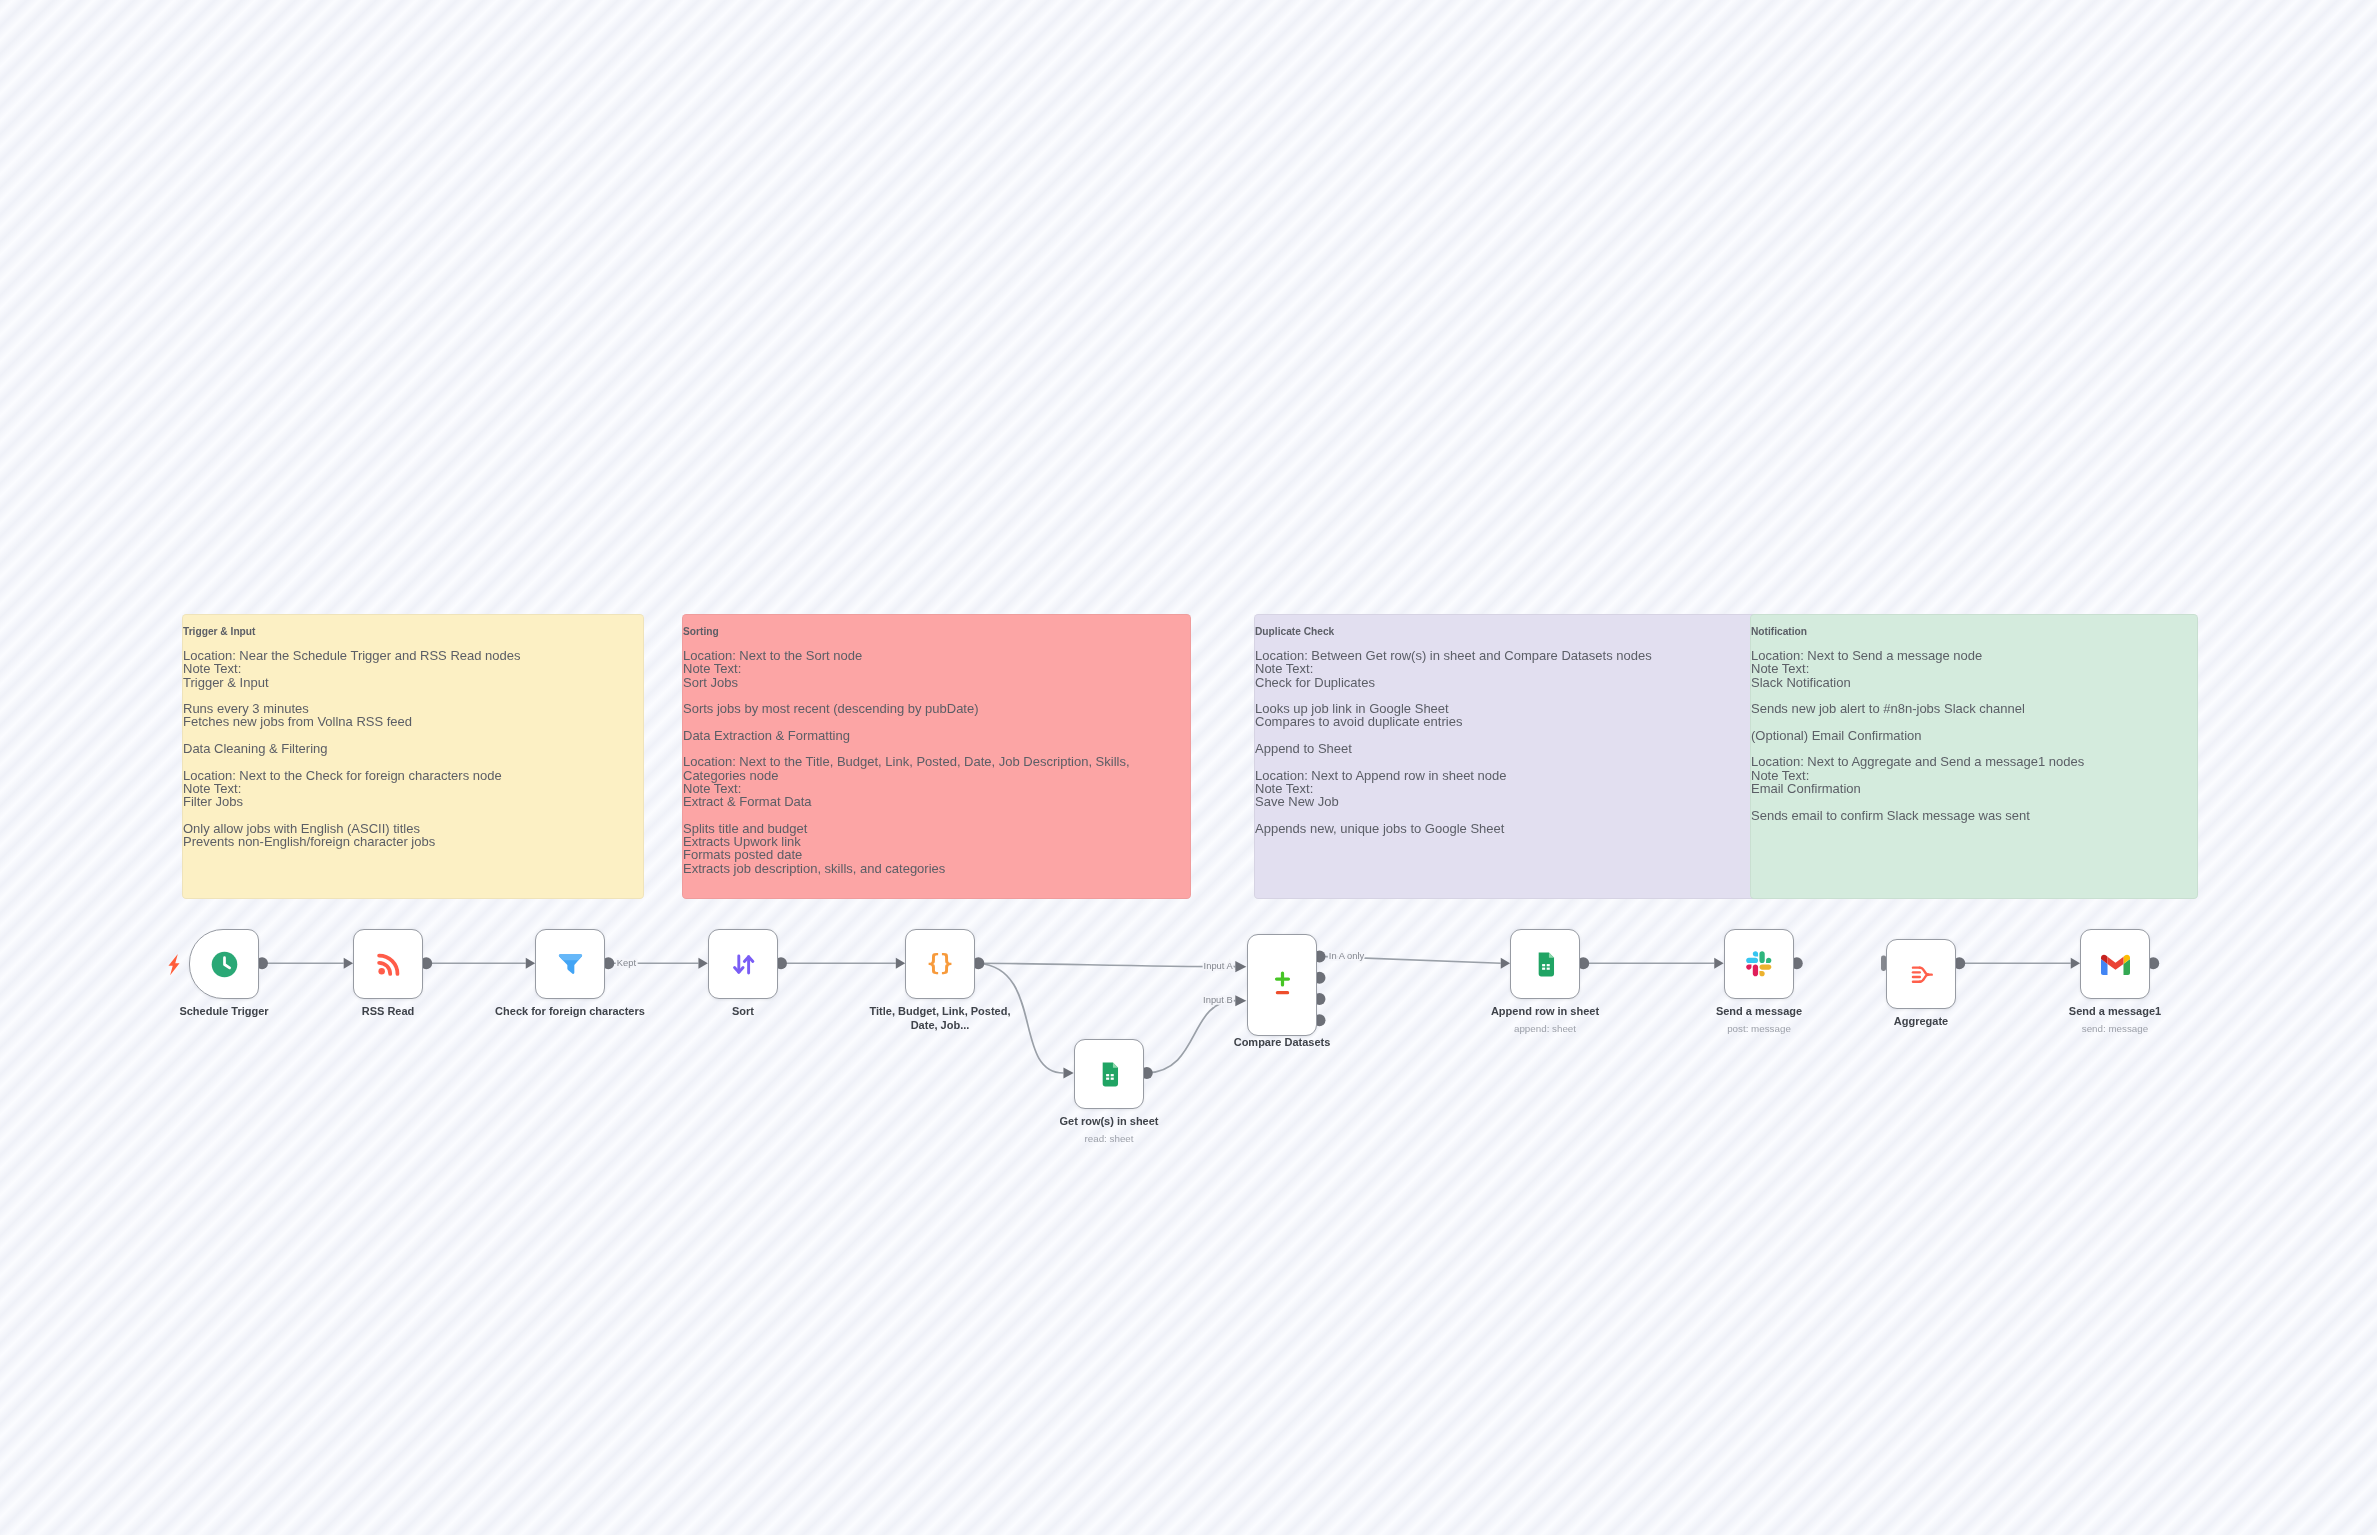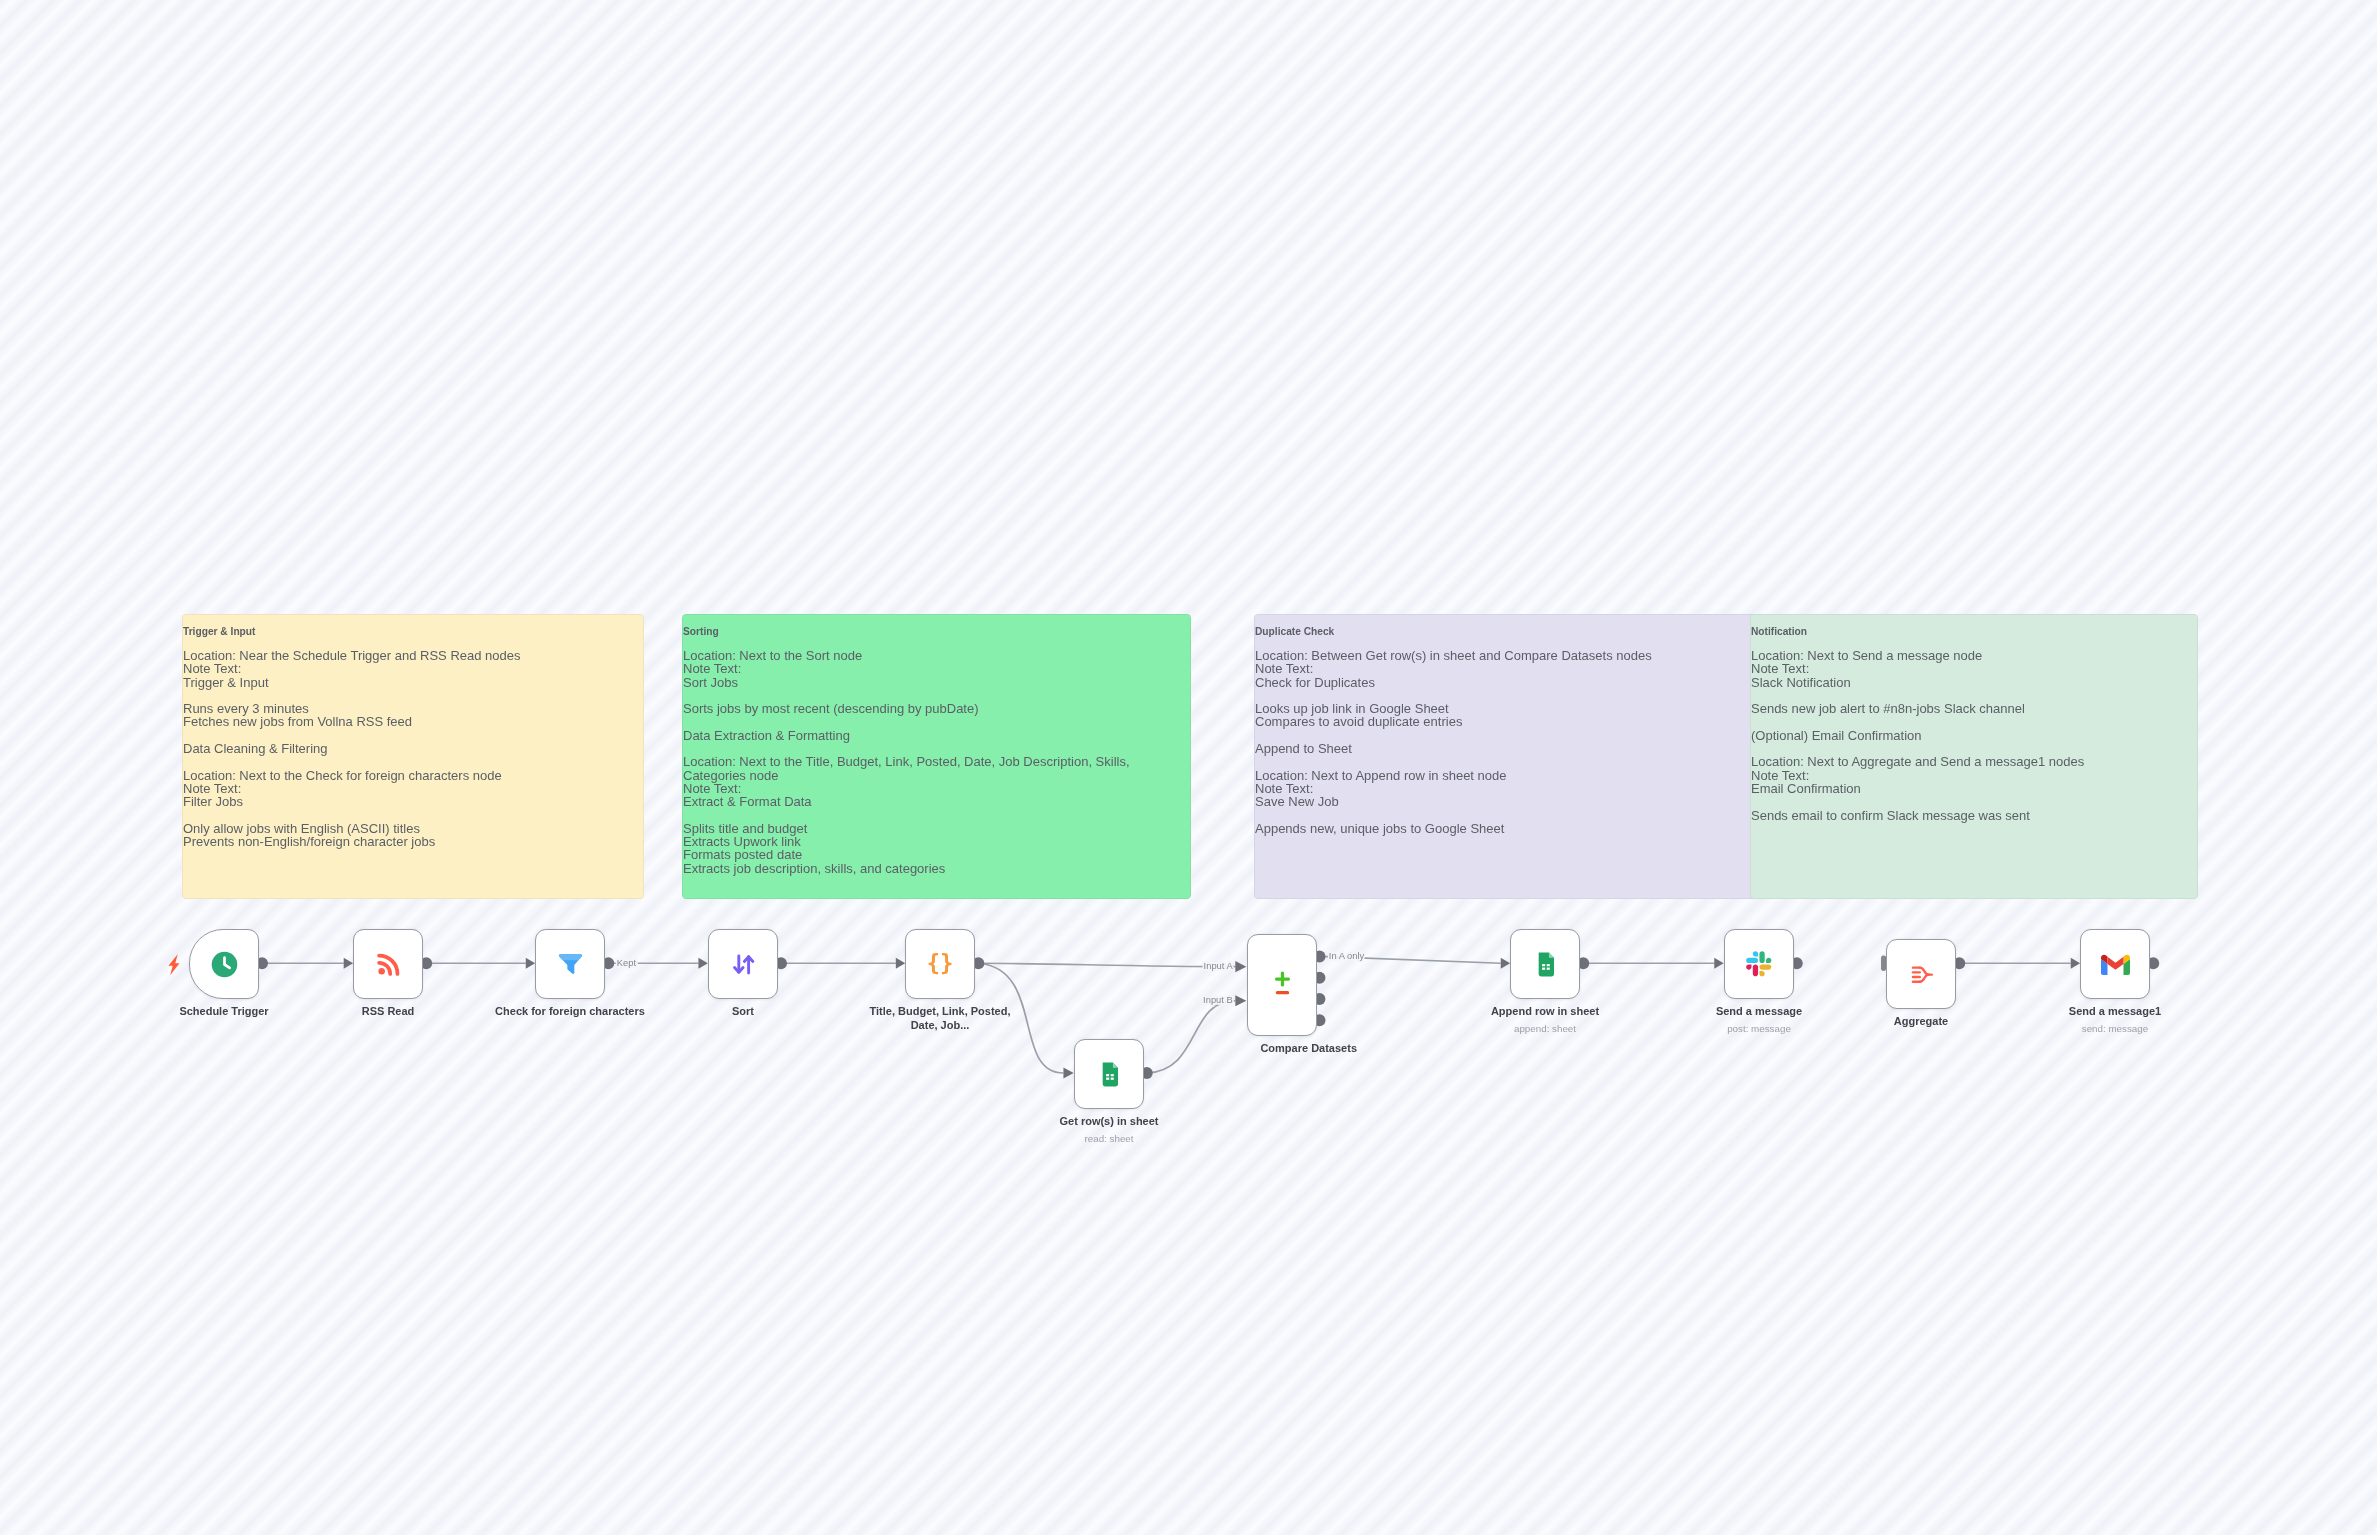--- a/index.html
+++ b/index.html
@@ -34,21 +34,21 @@
     box-shadow:0 0.9px 2.6px rgba(68,74,87,.10);
     display:flex;align-items:center;justify-content:center;
   }
   .node.trigger{border-radius:34px 11px 11px 34px;align-items:center;}
   .node.tall{height:100px;}
   .nlabel{
     position:absolute;top:75px;left:50%;transform:translateX(-50%);
     width:150px;text-align:center;
     font-size:11px;font-weight:600;color:#3f434a;line-height:13.6px;
   }
-  .node.tall .nlabel{top:107px;text-align:right;}
+  .node.tall .nlabel{top:101px;}
   .nsub{font-size:9.8px;font-weight:400;color:#9da1aa;margin-top:3px;}
 </style>
 </head>
 <body>
 
 <div class="note" style="left: 182px; top: 614px; width: 462px; height: 285px; background: rgb(252, 240, 196);">
   <div class="note-title">Trigger &amp; Input</div>
   <div class="note-body">Location: Near the Schedule Trigger and RSS Read nodes
 Note Text:
 Trigger &amp; Input
@@ -58,21 +58,21 @@
 
 Data Cleaning &amp; Filtering
 
 Location: Next to the Check for foreign characters node
 Note Text:
 Filter Jobs
 
 Only allow jobs with English (ASCII) titles
 Prevents non-English/foreign character jobs</div>
 </div>
-<div class="note" style="left: 682px; top: 614px; width: 509px; height: 285px; background: #86efac;">
+<div class="note" style="left: 682px; top: 614px; width: 509px; height: 285px; background: #fca5a5;">
   <div class="note-title">Sorting</div>
   <div class="note-body">Location: Next to the Sort node
 Note Text:
 Sort Jobs
 
 Sorts jobs by most recent (descending by pubDate)
 
 Data Extraction &amp; Formatting
 
 Location: Next to the Title, Budget, Link, Posted, Date, Job Description, Skills, Categories node

